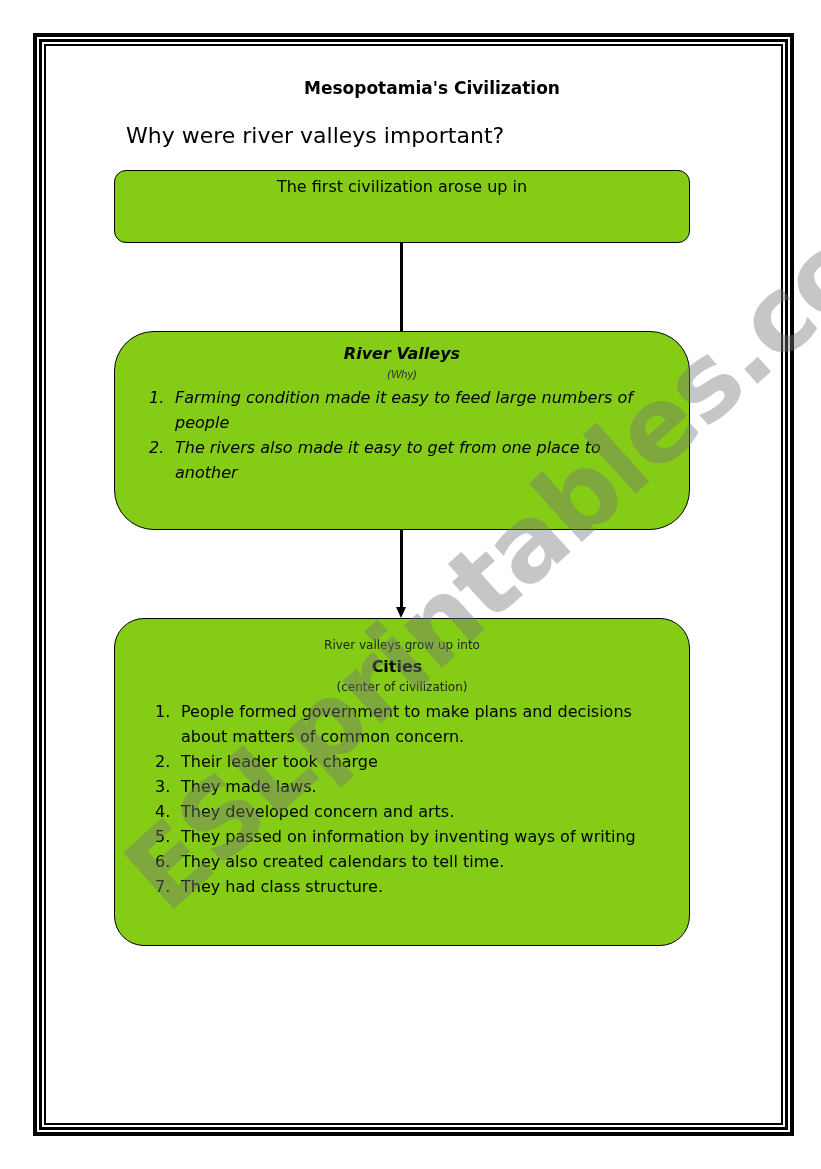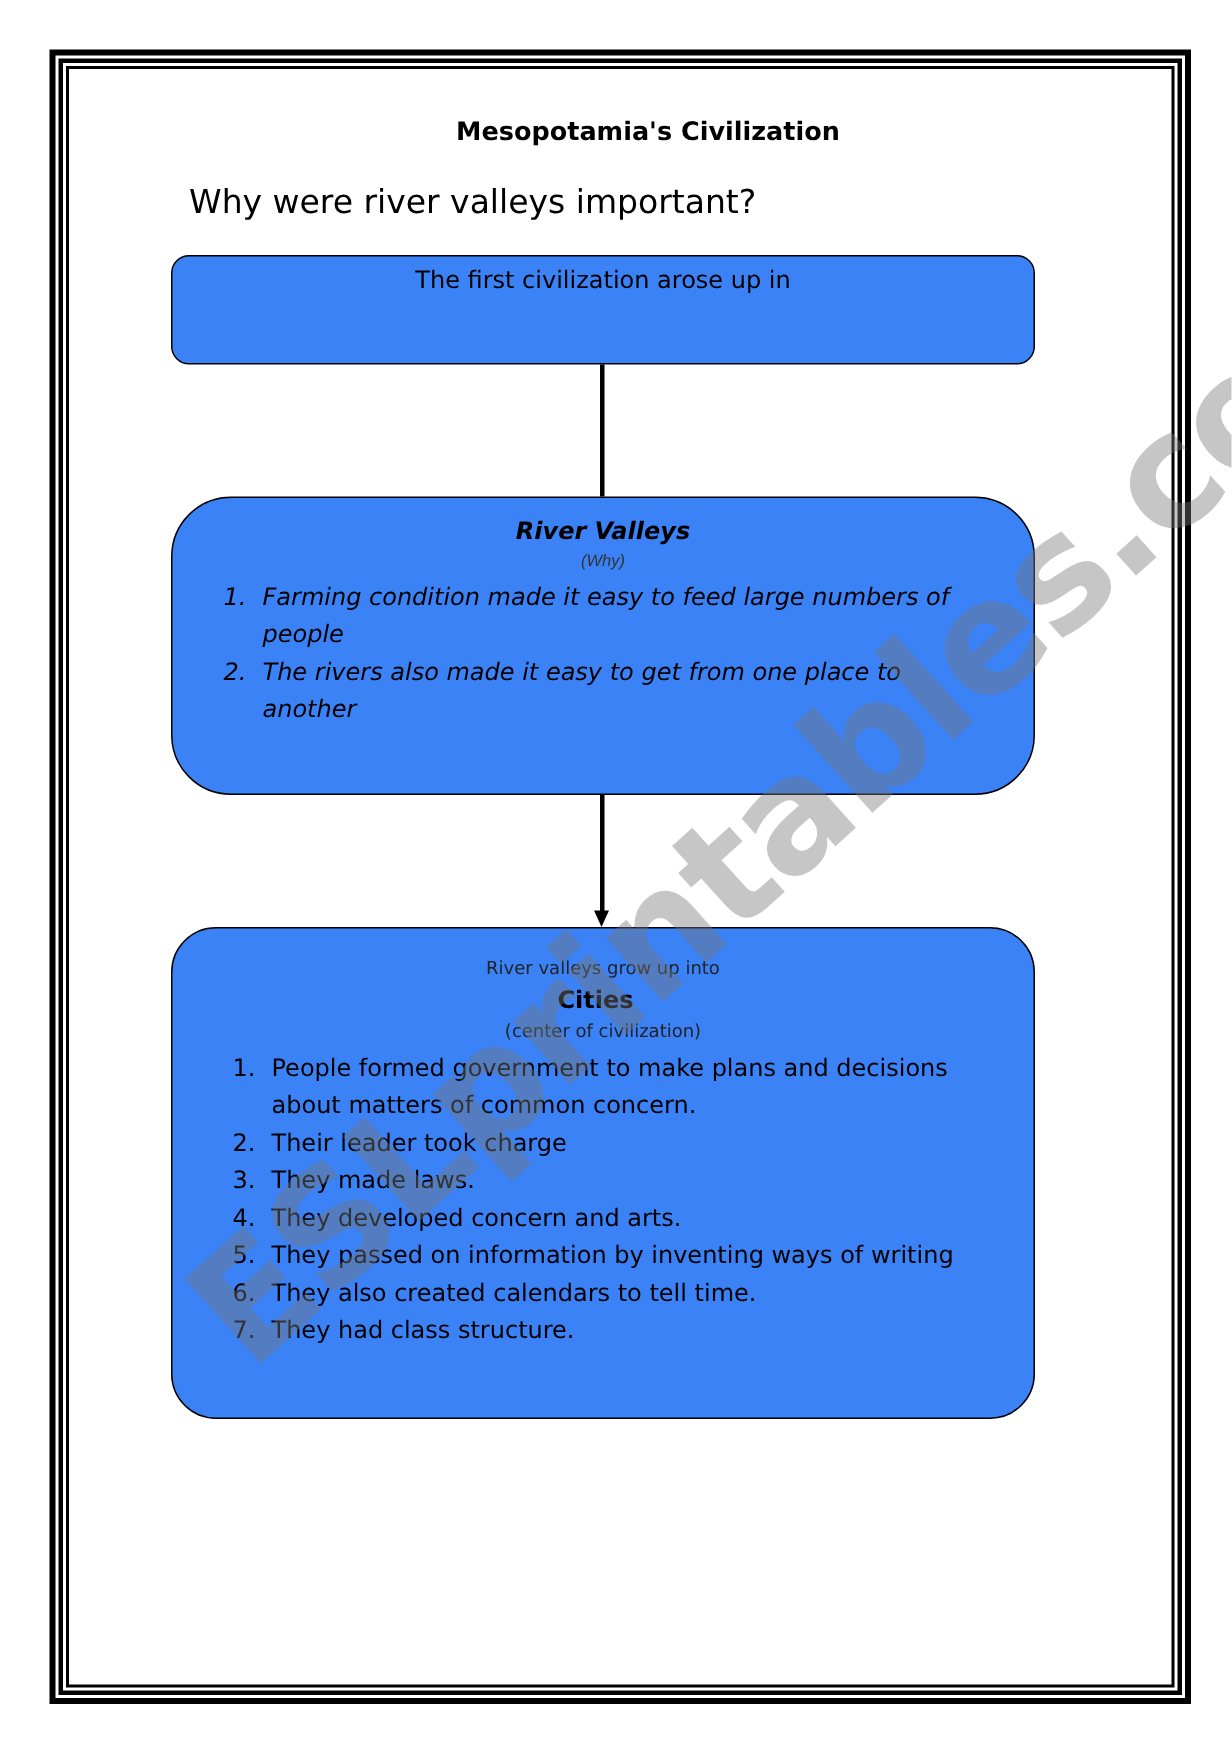--- a/index.html
+++ b/index.html
@@ -50,21 +50,21 @@
       position: absolute;
       left: 114px; top: 123px;
       font-size: 22px;
       margin-left: 12px;
     }
 
     .box {
       position: absolute;
       left: 114px;
       width: 576px;
-      background: #3b82f6;
+      background: #84cc16;
       border: 1.3px solid #000;
       box-sizing: border-box;
     }
     .box1 {
       top: 170px; height: 73px;
       border-radius: 12px;
     }
     .box2 {
       top: 331px; height: 199px;
       border-radius: 40px;

